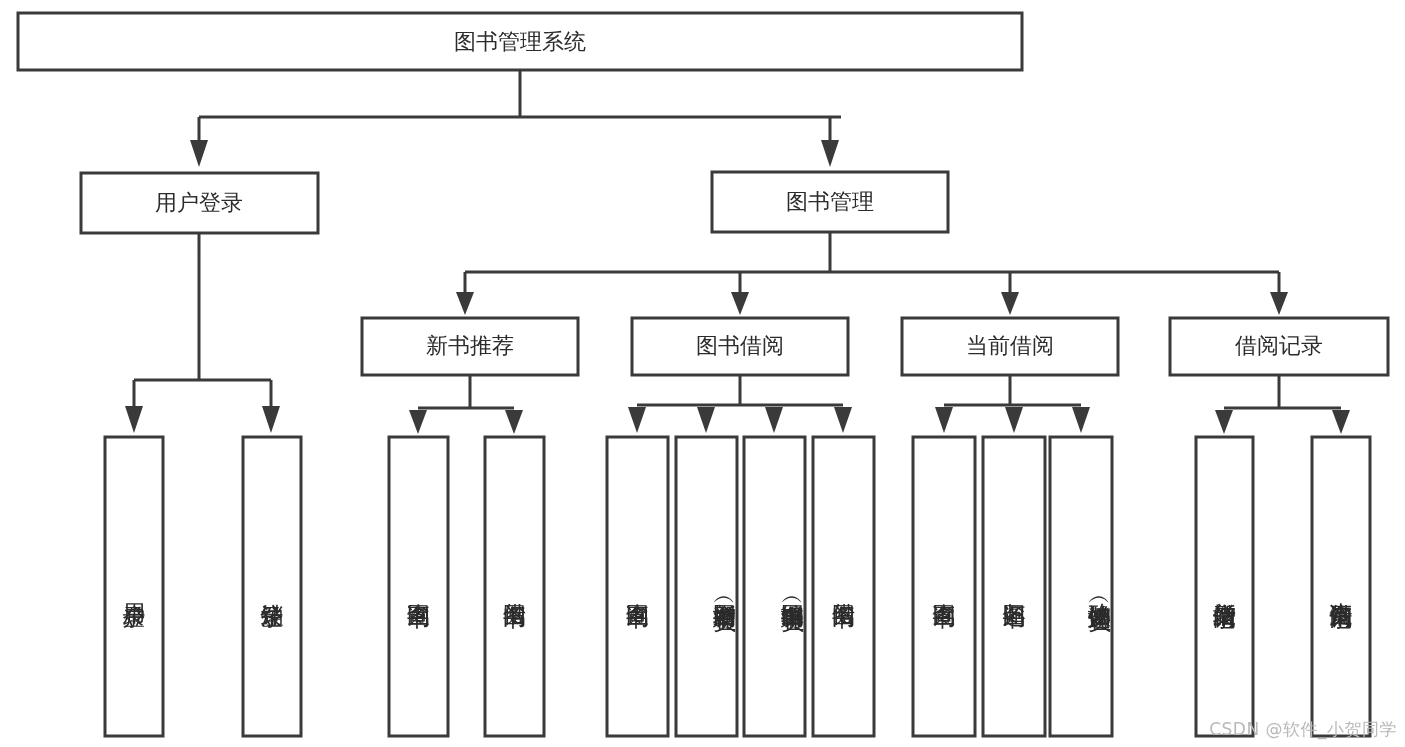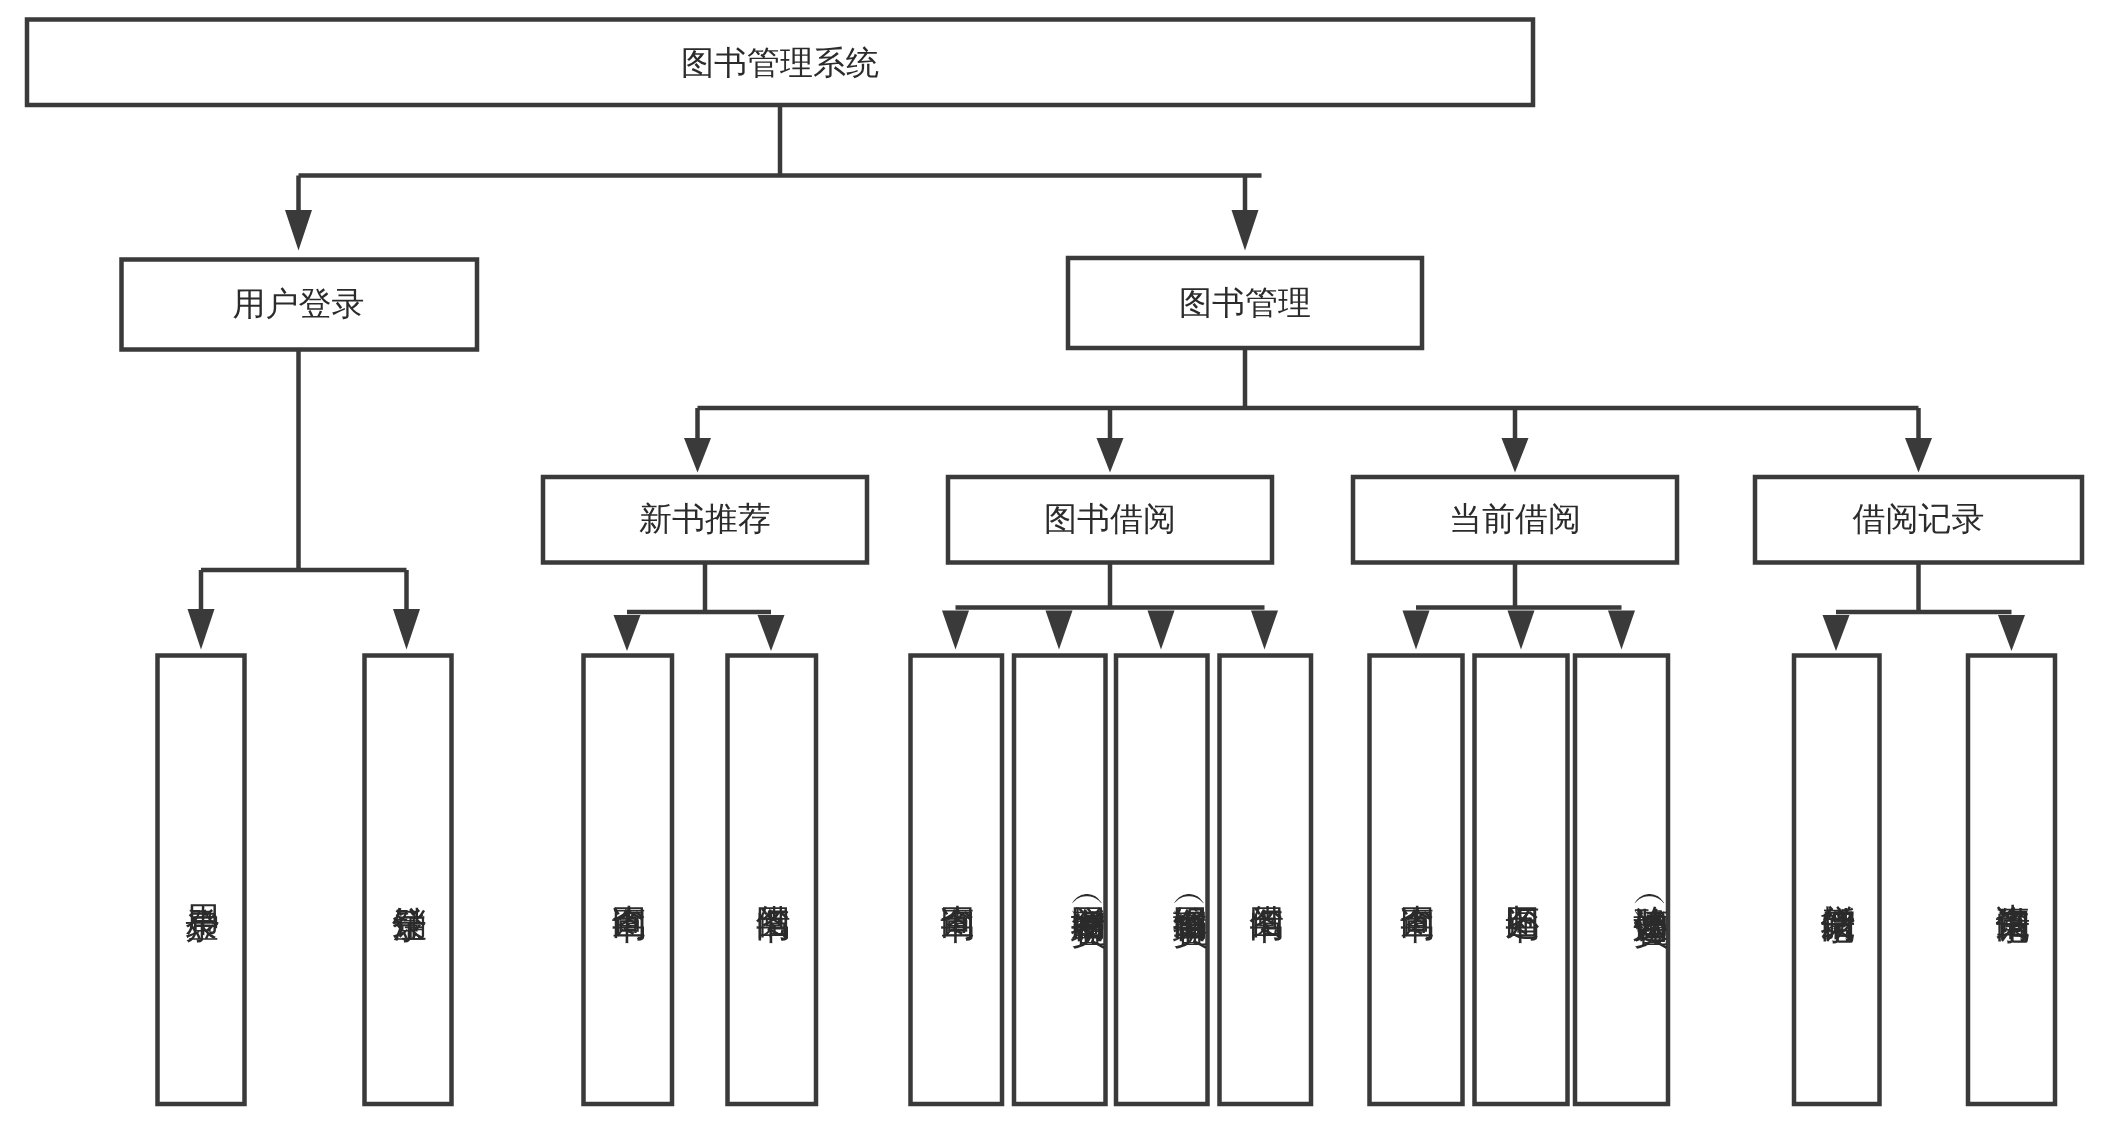--- a/index.html
+++ b/index.html
@@ -203,14 +203,15 @@
   <div class="vlabel" style="left:607px; top:437px; width:61px; height:299px;">查询图书</div>
   <div class="vlabel" style="left:676px; top:437px; width:61px; height:299px; align-items:flex-start; padding-top:6px; box-sizing:border-box;">新增图书（管理员）</div>
   <div class="vlabel" style="left:744px; top:437px; width:61px; height:299px; align-items:flex-start; padding-top:6px; box-sizing:border-box;">编辑图书（管理员）</div>
   <div class="vlabel" style="left:813px; top:437px; width:61px; height:299px;">借阅图书</div>
   <div class="vlabel" style="left:913px; top:437px; width:62px; height:299px;">查询图书</div>
   <div class="vlabel" style="left:983px; top:437px; width:62px; height:299px;">归还图书</div>
   <div class="vlabel" style="left:1050px; top:437px; width:62px; height:299px; align-items:flex-start; padding-top:6px; box-sizing:border-box;">确认归还（管理员）</div>
   <div class="vlabel" style="left:1196px; top:437px; width:57px; height:299px;">新增借阅记录</div>
   <div class="vlabel" style="left:1312px; top:437px; width:58px; height:299px;">查询借阅记录</div>
 
+  <div class="watermark">CSDN @软件_小贺同学</div>
 
 </div>
 
 </body></html>

